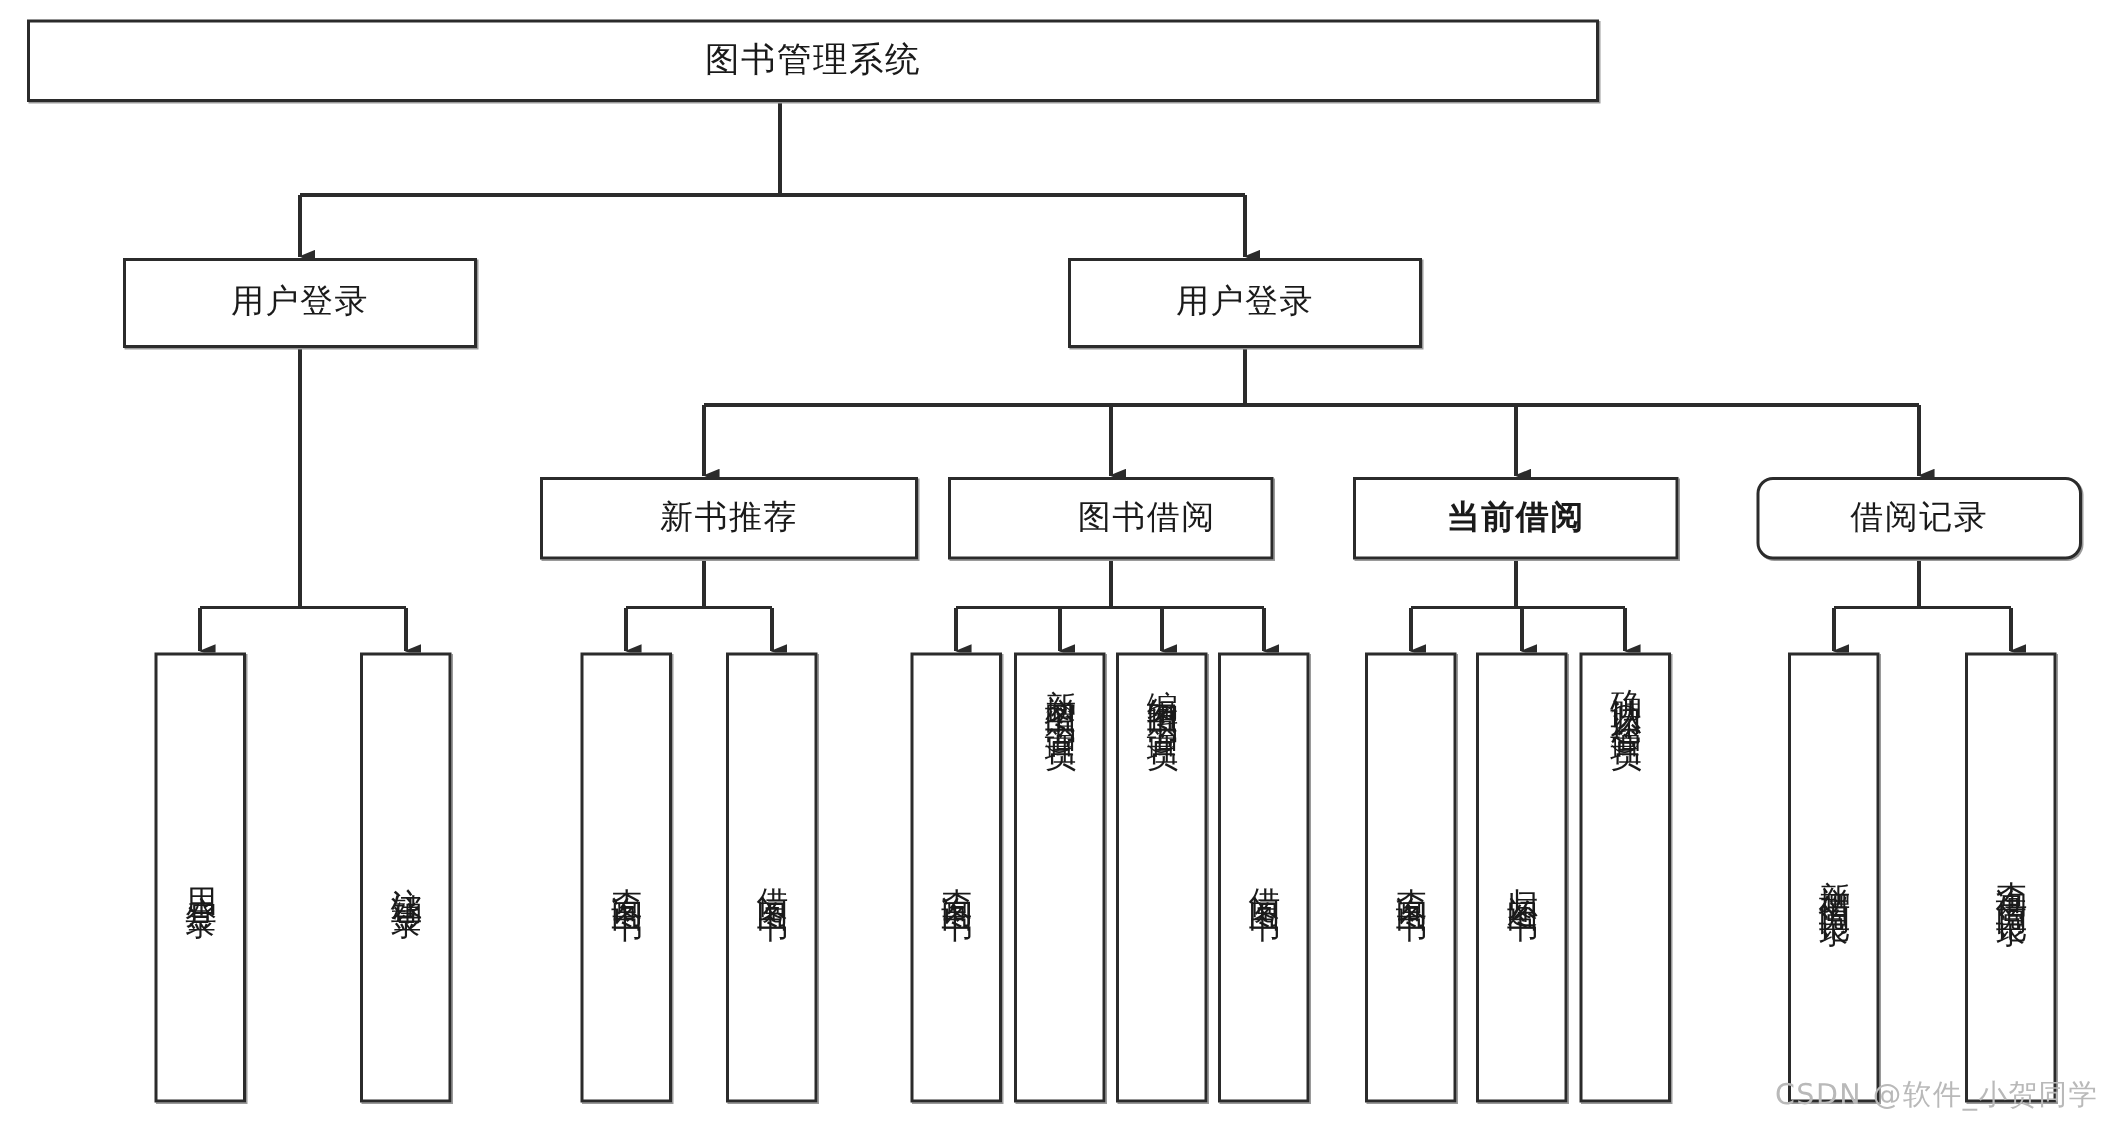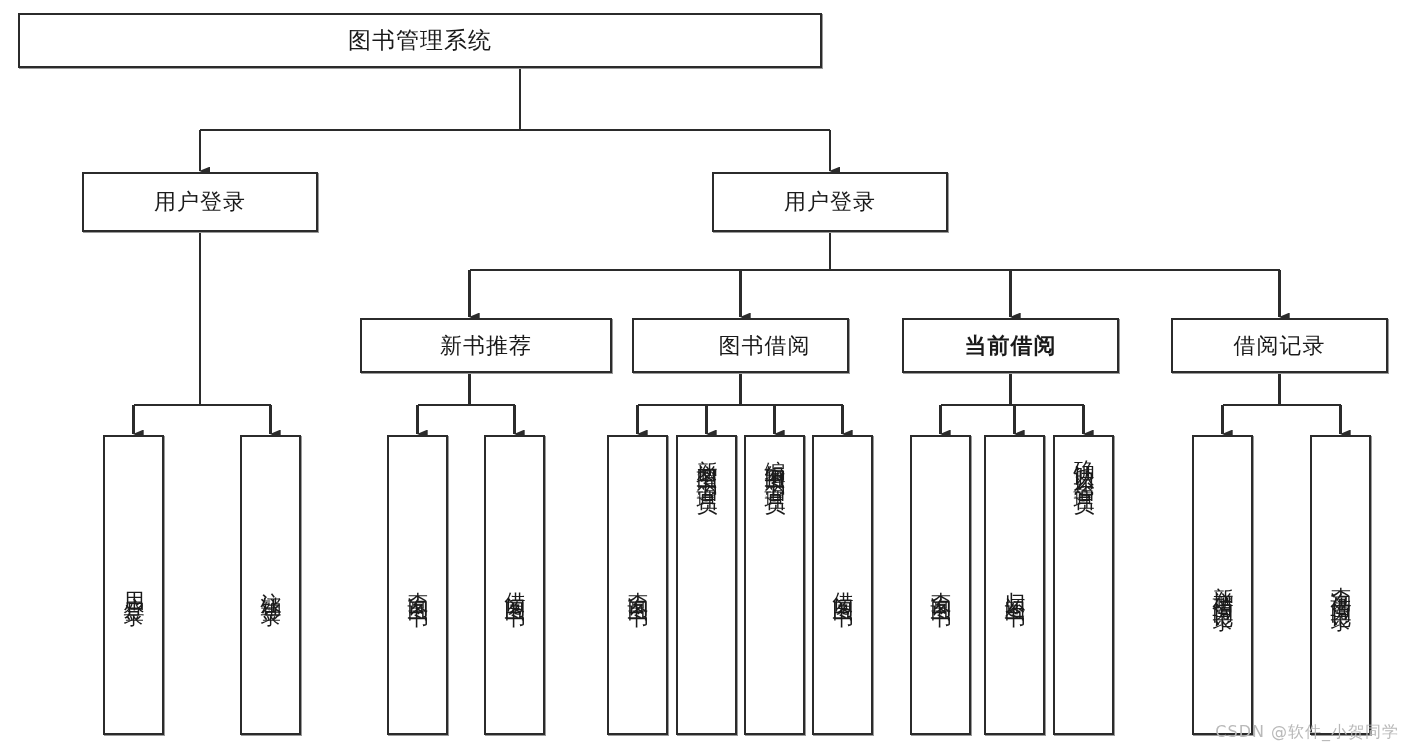--- a/index.html
+++ b/index.html
@@ -69,21 +69,21 @@
   }
   
   .node.v.center {
     align-items: center;
     padding-top: 0;
   }
   .watermark {
     position: absolute;
     right: 6px;
     bottom: 4px;
-    font-size: 16px;
+    font-size: 19px;
     color: #b9b9b9;
     letter-spacing: 1px;
     white-space: nowrap;
     z-index: 3;
   }
 </style>
 </head>
 <body>
 
 <div id="diagram-root">
@@ -125,39 +125,39 @@
         <path d="M 1014.5 405 L 1014.5 434" marker-end="url(#arrowhead)"></path>
         <path d="M 1083.5 405 L 1083.5 434" marker-end="url(#arrowhead)"></path>
         <path d="M 1279.5 373 L 1279.5 405"></path>
         <path d="M 1222.5 405 L 1340.5 405"></path>
         <path d="M 1222.5 405 L 1222.5 434" marker-end="url(#arrowhead)"></path>
         <path d="M 1340.5 405 L 1340.5 434" marker-end="url(#arrowhead)"></path>
       </g>
   </svg>
 
   <div id="node-layer">
-      <div class="node h root" style="left: 18px; top: 13px; width: 804px; height: 55px;">
+      <div class="node h root" style="left: 18px; top: 13px; width: 1048px; height: 55px;">
         <span class="node-label">图书管理系统</span>
       </div>
       <div class="node h" style="left: 82px; top: 172px; width: 236px; height: 60px;">
         <span class="node-label">用户登录</span>
       </div>
       <div class="node h" style="left: 712px; top: 172px; width: 236px; height: 60px;">
         <span class="node-label">用户登录</span>
       </div>
       <div class="node h" style="left: 360px; top: 318px; width: 252px; height: 55px;">
         <span class="node-label">新书推荐</span>
       </div>
       <div class="node h" style="left: 632px; top: 318px; width: 217px; height: 55px; padding-left: 48px;">
         <span class="node-label">图书借阅</span>
       </div>
       <div class="node h" style="left: 902px; top: 318px; width: 217px; height: 55px; font-weight: bold;">
         <span class="node-label">当前借阅</span>
       </div>
-      <div class="node h" style="left: 1171px; top: 318px; width: 217px; height: 55px;">
+      <div class="node h" style="left: 1171px; top: 318px; width: 217px; height: 55px; border-radius: 11px;">
         <span class="node-label">借阅记录</span>
       </div>
       <div class="node v center" style="left: 103px; top: 435px; width: 61px; height: 300px;">
         <span class="node-label">用户登录</span>
       </div>
       <div class="node v center" style="left: 240px; top: 435px; width: 61px; height: 300px;">
         <span class="node-label">注销登录</span>
       </div>
       <div class="node v center" style="left: 387px; top: 435px; width: 61px; height: 300px;">
         <span class="node-label">查询图书</span>

